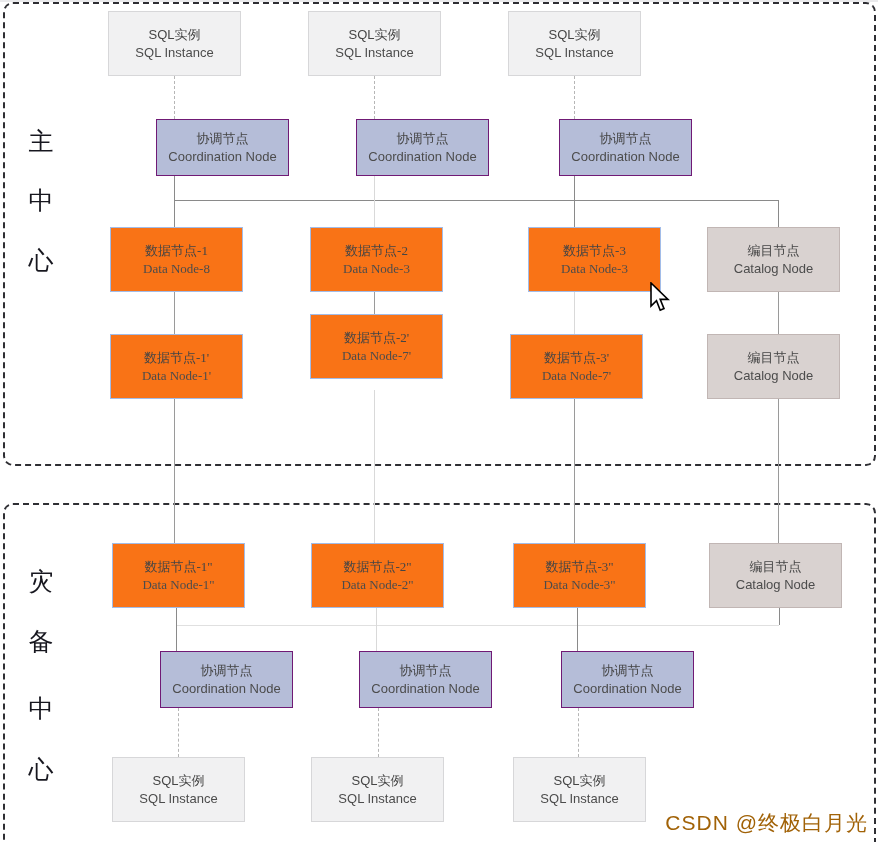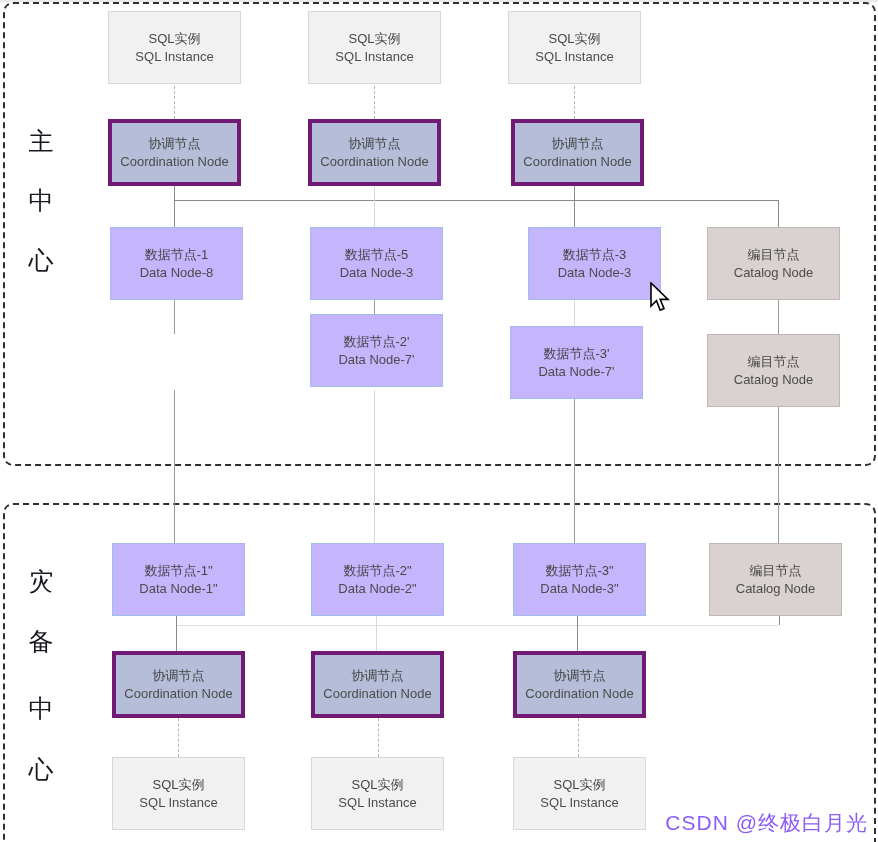--- a/index.html
+++ b/index.html
@@ -19,32 +19,32 @@
   }
   
   .vline{position:absolute;width:0;border-left:1px solid #8a8a8a;}
   .vline.light{border-left-color:#d9d9d9;}
   .vline.mid{border-left-color:#9a9a9a;}
   .vline.dashedline{border-left-style:dashed;border-left-color:#b6b6b6;}
   .hline{position:absolute;height:0;border-top:1px solid #8a8a8a;}
   .hline.light{border-top-color:#e0e0e0;}
   
   .node{
-    position:absolute;width:133px;height:73px;display:flex;flex-direction:column;
+    position:absolute;width:133px;height:65px;display:flex;flex-direction:column;
     justify-content:center;align-items:center;text-align:center;box-sizing:border-box;
     line-height:1.32;
   }
   .node .zh{font-size:13px;color:#454545;}
   .node .en{font-size:13px;color:#4c4c4c;}
   .node.sql{background:#f1f1f2;border:1px solid #d7d7d9;}
-  .node.coord{background:#b5bdd8;border:4px solid #701a75;height:67px;}
-  .node.data{background:#c4b5fd;border:1px solid #a2bce8;}
+  .node.coord{background:#b5bdd8;border:1px solid #701a75;height:57px;margin-left:48px;}
+  .node.data{background:#f97316;border:1px solid #a2bce8;font-family:Liberation Serif, serif;}
   .node.catalog{background:#d9d2d0;border:1px solid #c1b6b4;}
   #watermark{
-    position:absolute;right:10px;top:809px;font-size:21px;color:#8b5cf6;letter-spacing:1px;
+    position:absolute;right:10px;top:809px;font-size:21px;color:#a16207;letter-spacing:1px;
   }
   #cursor{position:absolute;left:648px;top:282px;width:24px;height:32px;}
 </style>
 </head>
 <body>
 
 <div id="canvas">
   <div id="topstrip"></div>
 
   <div id="region-main" class="region"></div>
@@ -112,37 +112,41 @@
   <div class="node coord" style="left:511px;top:119px">
     <div class="zh">协调节点</div>
     <div class="en">Coordination Node</div>
   </div>
 
   <div class="node data" style="left:110px;top:227px">
     <div class="zh">数据节点-1</div>
     <div class="en">Data Node-8</div>
   </div>
   <div class="node data" style="left:310px;top:227px">
-    <div class="zh">数据节点-5</div>
+    <div class="zh">数据节点-2</div>
     <div class="en">Data Node-3</div>
   </div>
   <div class="node data" style="left:528px;top:227px">
     <div class="zh">数据节点-3</div>
     <div class="en">Data Node-3</div>
   </div>
   <div class="node catalog" style="left:707px;top:227px">
     <div class="zh">编目节点</div>
     <div class="en">Catalog Node</div>
   </div>
 
+  <div class="node data" style="left:110px;top:334px">
+    <div class="zh">数据节点-1'</div>
+    <div class="en">Data Node-1'</div>
+  </div>
   <div class="node data" style="left:310px;top:314px">
     <div class="zh">数据节点-2'</div>
     <div class="en">Data Node-7'</div>
   </div>
-  <div class="node data" style="left:510px;top:326px">
+  <div class="node data" style="left:510px;top:334px">
     <div class="zh">数据节点-3'</div>
     <div class="en">Data Node-7'</div>
   </div>
   <div class="node catalog" style="left:707px;top:334px">
     <div class="zh">编目节点</div>
     <div class="en">Catalog Node</div>
   </div>
 
   <div class="node data" style="left:112px;top:543px">
     <div class="zh">数据节点-1"</div>

